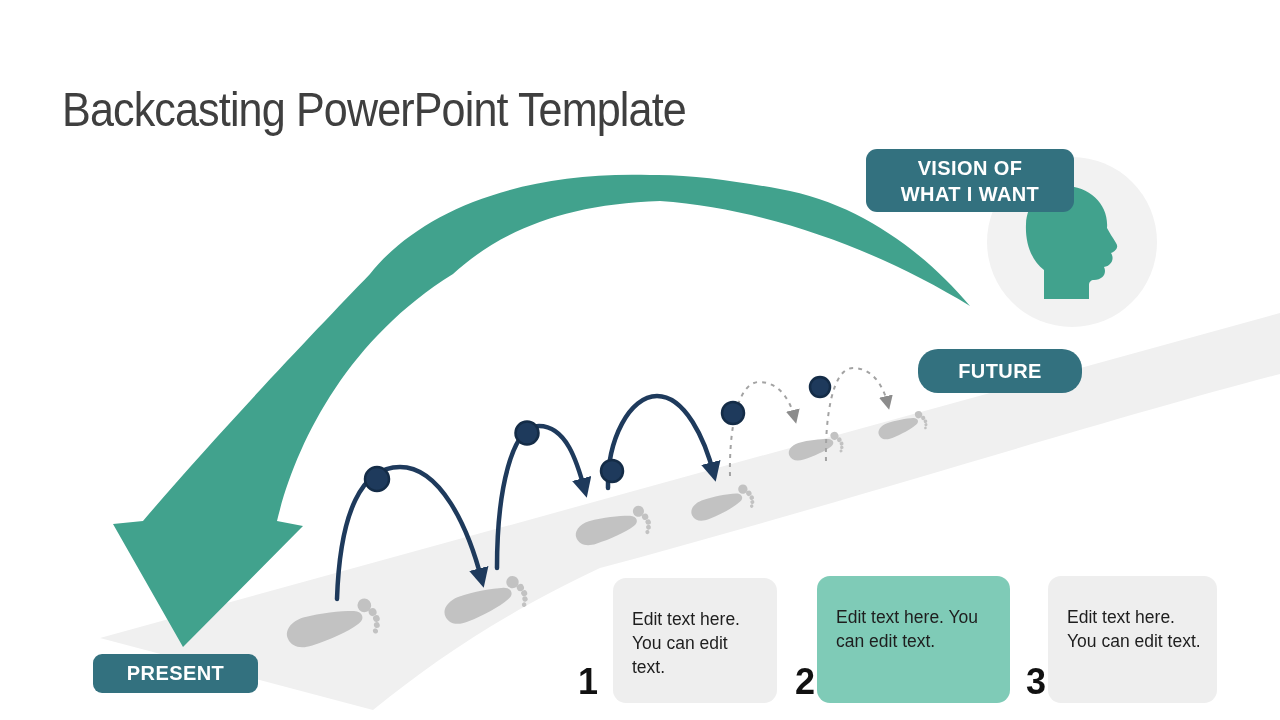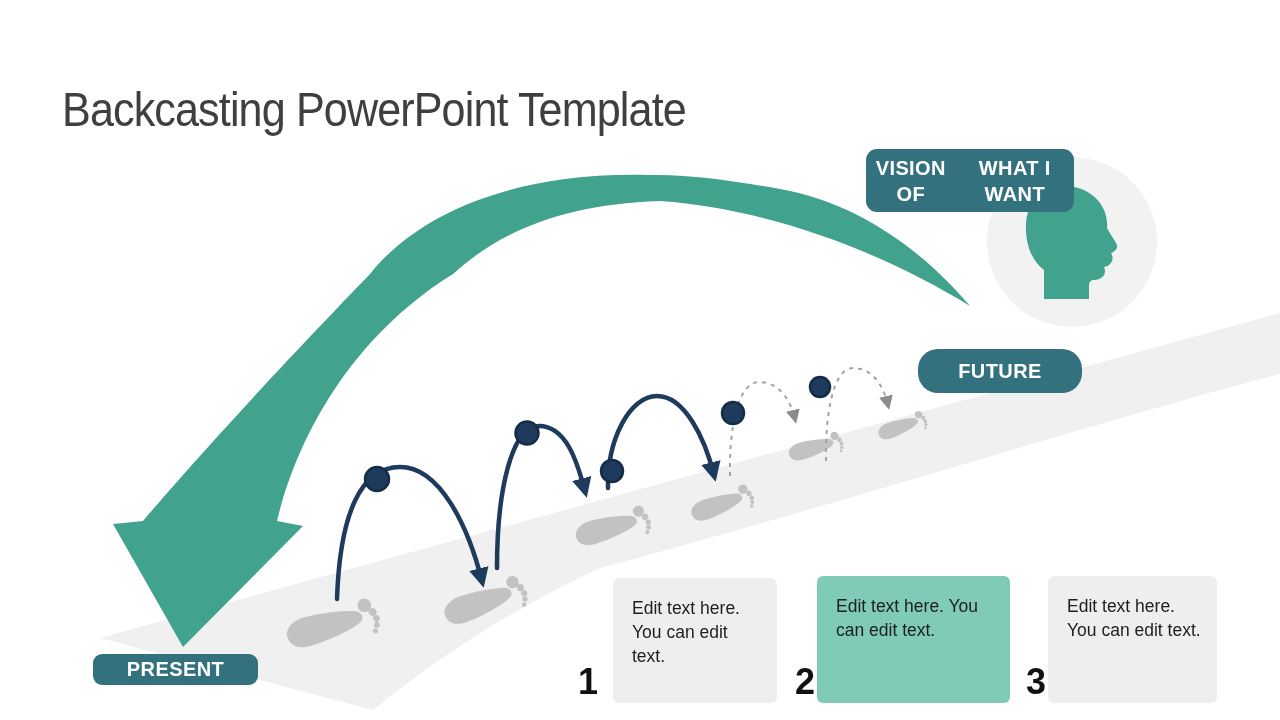--- a/index.html
+++ b/index.html
@@ -8,33 +8,33 @@
     overflow:hidden;font-family:"Liberation Sans",sans-serif;margin-top:41px;
   }
   .scene{position:absolute;left:0;top:0;width:1280px;height:720px;}
   .page-title{
     position:absolute;left:62px;top:40px;margin:0;
     font-size:49px;font-weight:400;color:#3f3f3f;letter-spacing:-1px;
     transform:scale(0.88,1);transform-origin:left top;white-space:nowrap;
   }
   .badge{
     position:absolute;background:#33717f;color:#ffffff;font-weight:bold;
-    display:flex;flex-direction:row;align-items:center;justify-content:center;
+    display:flex;flex-direction:column;align-items:center;justify-content:center;
     text-align:center;letter-spacing:0.4px;
   }
   .badge-vision{left:866px;top:108px;width:208px;height:63px;border-radius:11px;font-size:20px;line-height:26px;}
   .badge-future{left:918px;top:308px;width:164px;height:44px;border-radius:20px;font-size:20px;}
-  .badge-present{left:93px;top:613px;width:165px;height:31px;border-radius:9px;font-size:20px;}
+  .badge-present{left:93px;top:613px;width:165px;height:39px;border-radius:9px;font-size:20px;}
   .question{
     position:absolute;left:425px;top:211px;width:300px;text-align:center;
     font-size:21px;line-height:26px;font-weight:bold;color:#111111;letter-spacing:-0.2px;
   }
   .step-card{
-    position:absolute;background:#eeeeee;border-radius:6px;box-sizing:border-box;
-    padding:18px 12px 0 19px;font-size:17.5px;line-height:24px;color:#1e1e1e;
+    position:absolute;background:#eeeeee;border-radius:13px;box-sizing:border-box;
+    padding:29px 12px 0 19px;font-size:17.5px;line-height:24px;color:#1e1e1e;
   }
   .step-card.highlight{background:#7fcbb7;}
   .card-1{left:613px;top:537px;width:164px;height:125px;}
   .card-2{left:817px;top:535px;width:193px;height:127px;}
   .card-3{left:1048px;top:535px;width:169px;height:127px;}
   .step-num{
     position:absolute;width:42px;text-align:right;font-size:36px;line-height:40px;
     font-weight:800;color:#111111;top:621px;
   }
   .num-1{left:556px;}

